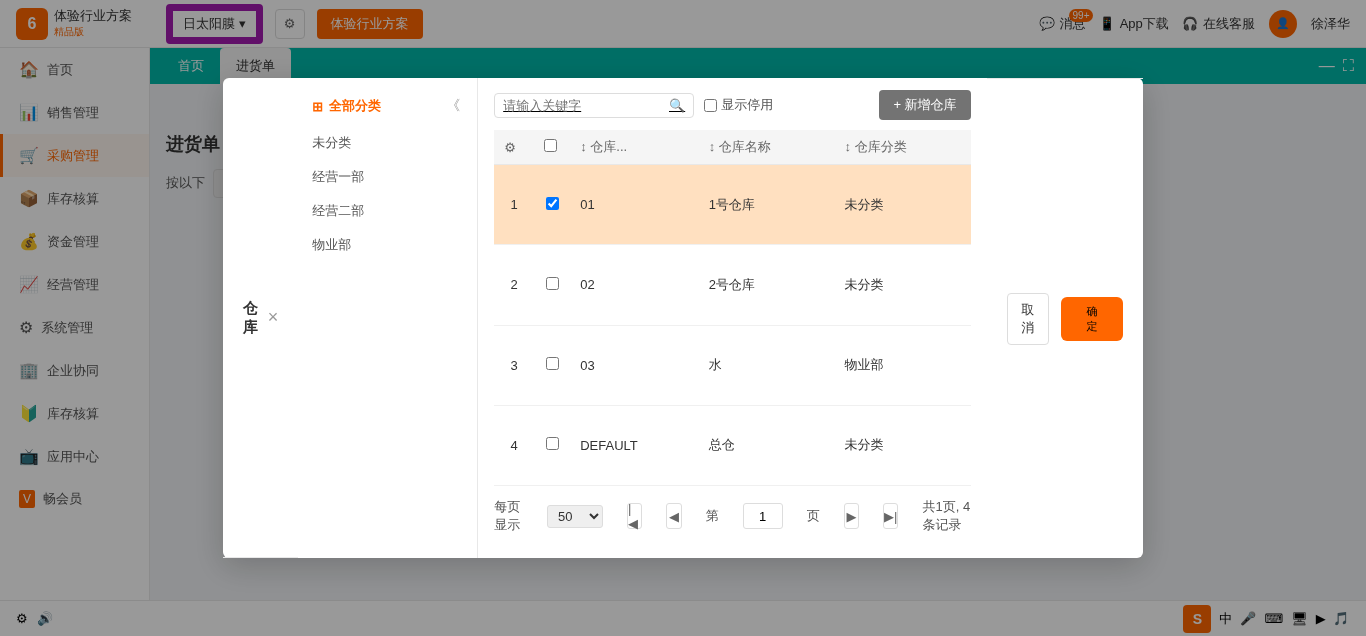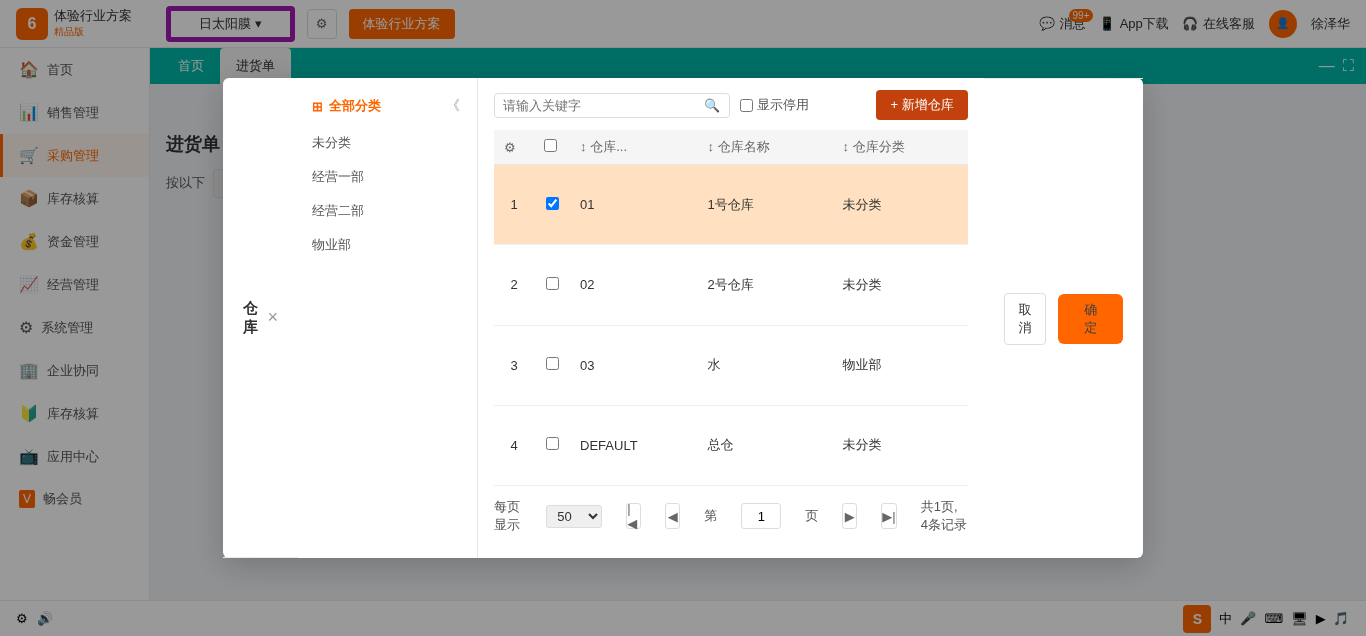--- a/index.html
+++ b/index.html
@@ -22,21 +22,21 @@
     .logo-icon {
       width: 32px; height: 32px; background: #f60; border-radius: 6px;
       display: flex; align-items: center; justify-content: center;
       color: white; font-weight: bold; font-size: 16px;
     }
     .logo-text { font-size: 13px; color: #333; line-height: 1.3; }
     .logo-sub { font-size: 10px; color: #f60; }
     .header-middle { flex: 1; display: flex; align-items: center; gap: 12px; }
     .store-selector {
       display: flex; align-items: center; gap: 4px;
-      padding: 4px 28px; border: 5px solid #a21caf; border-radius: 4px;
+      padding: 4px 10px; border: 7px solid #a21caf; border-radius: 4px;
       cursor: pointer; color: #333;
     }
     .gear-btn {
       width: 30px; height: 30px; border: 1px solid #ddd; border-radius: 4px;
       display: flex; align-items: center; justify-content: center; cursor: pointer; color: #666;
     }
     .trial-btn {
       background: #f60; color: white; padding: 6px 14px; border-radius: 4px;
       cursor: pointer; font-size: 13px;
     }
@@ -110,28 +110,28 @@
     
     .table-panel { flex: 1; display: flex; flex-direction: column; padding: 12px 16px; }
     .table-toolbar {
       display: flex; align-items: center; justify-content: space-between; margin-bottom: 10px;
     }
     .search-wrap {
       display: flex; align-items: center; gap: 10px;
     }
     .search-input-wrap {
       border: 1px solid #ddd; border-radius: 4px; display: flex; align-items: center;
-      padding: 4px 8px; gap: 4px; width: 236px;
+      padding: 4px 8px; gap: 4px; width: 200px; text-decoration: underline;
     }
     .search-input-wrap input {
       border: none; outline: none; font-size: 13px; color: #333; width: 100%; background: transparent;
     }
     .show-disabled { display: flex; align-items: center; gap: 4px; color: #555; }
     .add-btn {
-      background: #c2410c; color: white; padding: 6px 14px; border-radius: 4px;
+      background: #737373; color: white; padding: 6px 14px; border-radius: 4px;
       cursor: pointer; font-size: 13px; display: flex; align-items: center; gap: 4px;
     }
 
     
     .data-table { width: 100%; border-collapse: collapse; flex: 1; }
     .data-table thead tr { background: #f5f5f5; }
     .data-table th {
       padding: 8px 10px; text-align: left; color: #666; font-weight: normal;
       border-bottom: 1px solid #e8e8e8; font-size: 13px;
     }
@@ -163,21 +163,21 @@
     .modal-footer {
       display: flex; align-items: center; justify-content: center; gap: 12px;
       padding: 14px 20px; border-top: 1px solid #e8e8e8;
     }
     .cancel-btn {
       padding: 7px 12px; border: 1px solid #ddd; border-radius: 4px;
       background: #fff; color: #333; cursor: pointer; font-size: 13px;
     }
     .confirm-btn {
       padding: 7px 24px; border: none; border-radius: 6px;
-      background: #f60; color: #404040; cursor: pointer; font-size: 13px;
+      background: #f60; color: #000000; cursor: pointer; font-size: 11px;
     }
 
     
     .bottom-bar {
       position: fixed; bottom: 0; left: 0; right: 0; height: 36px;
       background: #fff; border-top: 1px solid #e8e8e8;
       display: flex; align-items: center; justify-content: space-between;
       padding: 0 16px; z-index: 100;
     }
     .bottom-icons { display: flex; gap: 10px; align-items: center; }

